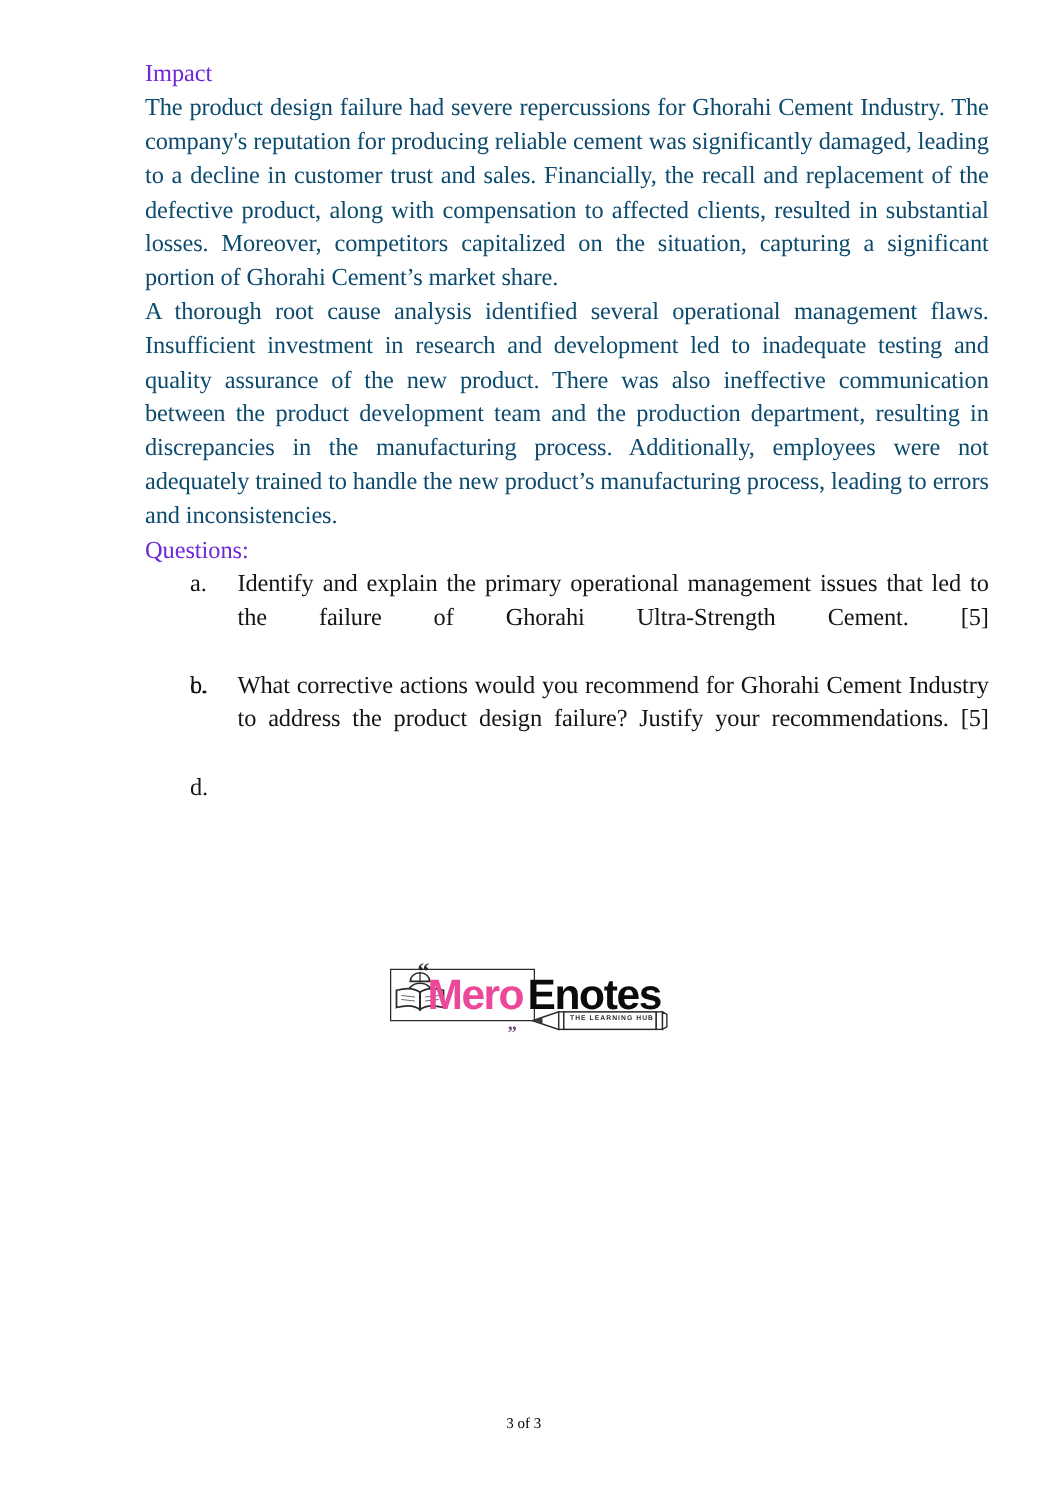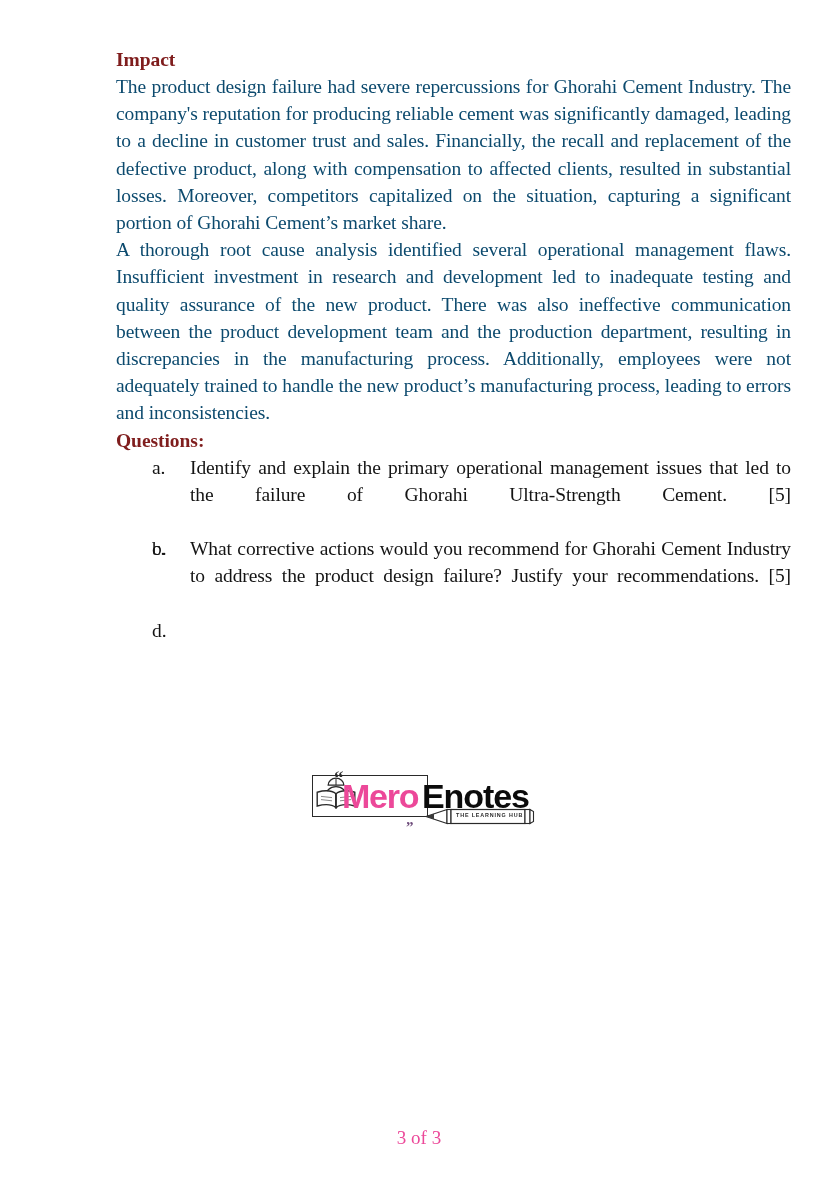--- a/index.html
+++ b/index.html
@@ -27,25 +27,25 @@
   }
 
   .content {
     position: absolute;
     left: 116px;
     top: 46px;
     width: 675px;
   }
 
   .heading {
-    font-weight: bold;
+    font-weight: normal;
     font-size: 19.5px;
     line-height: 27px;
     margin: 0;
-    color: #7f1d1d;
+    color: #6d28d9;
     letter-spacing: -0.05px;
   }
 
   .para {
     font-size: 19.5px;
     line-height: 27.2px;
     margin: 0;
     text-align: justify;
     text-justify: inter-word;
     color: #0c4a6e;
@@ -175,23 +175,23 @@
     white-space: nowrap;
   }
 
   
   .footer {
     position: absolute;
     left: 0;
     top: 1128px;
     width: 838px;
     text-align: center;
-    font-size: 19px;
+    font-size: 12px;
     line-height: 20px;
-    color: #ec4899;
+    color: #000000;
     font-family: "Liberation Serif", serif;
   }
 </style>
 </head>
 <body>
 
 <div class="page">
 
   <div class="content">
 

